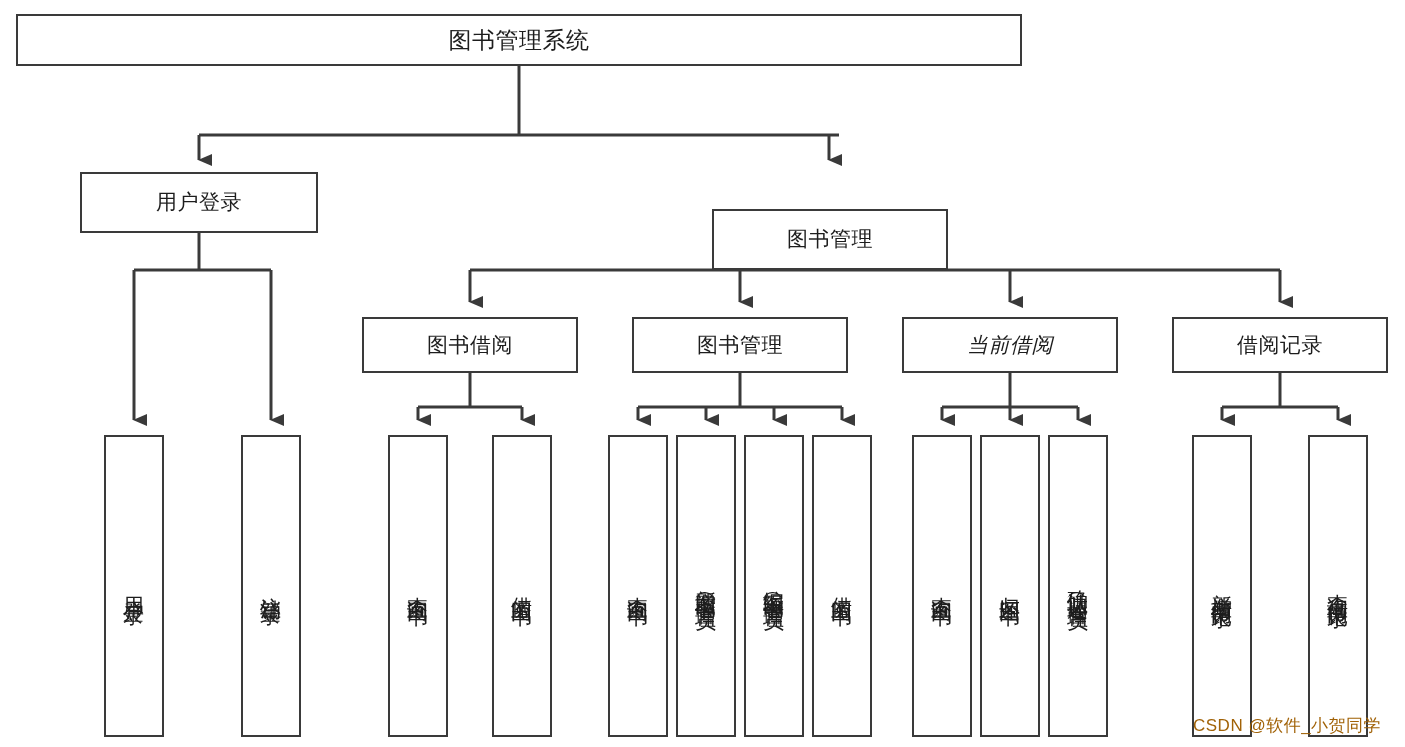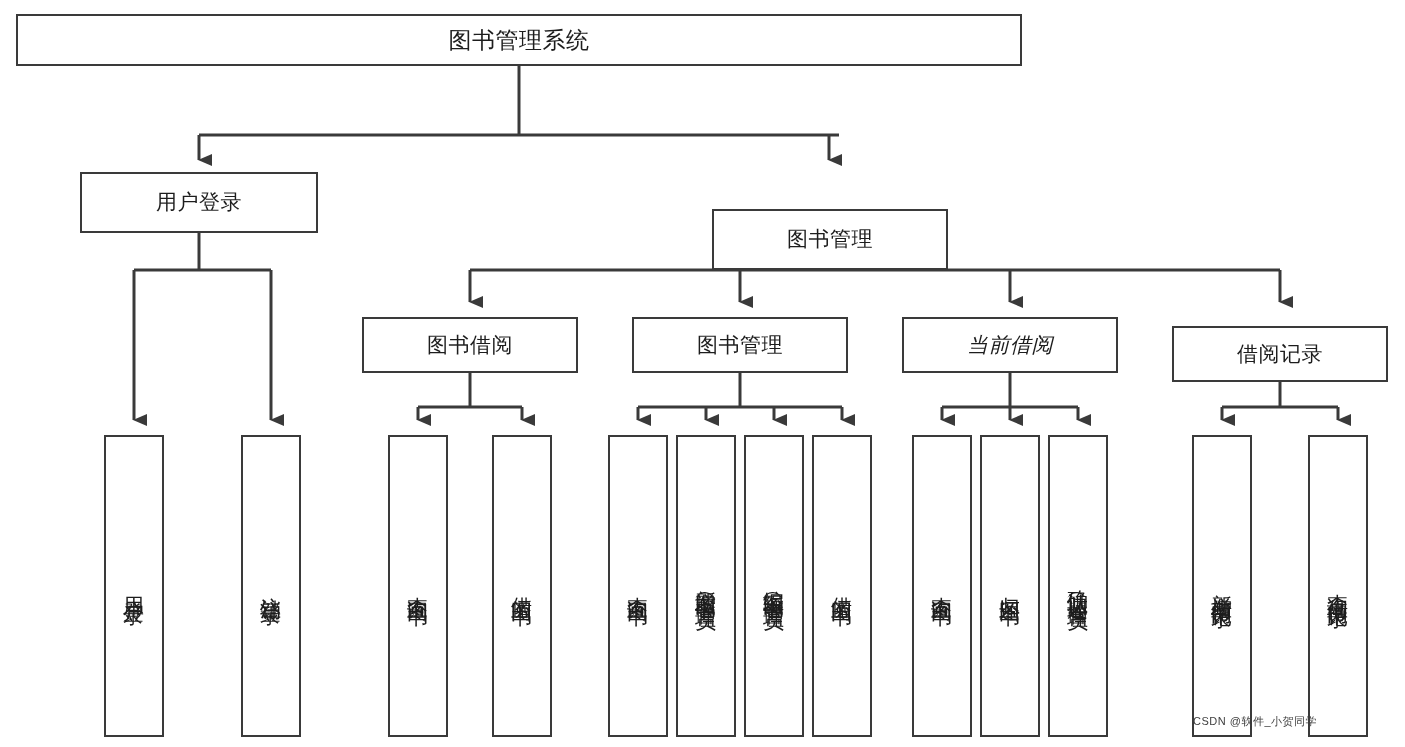--- a/index.html
+++ b/index.html
@@ -54,22 +54,22 @@
     writing-mode: vertical-rl;
     text-orientation: upright;
     white-space: nowrap;
     line-height: 1.1;
     letter-spacing: 3px;
   }
   .watermark {
     position: absolute;
     left: 1193px;
     top: 714px;
-    font-size: 11px;
-    color: #404040;
+    font-size: 17px;
+    color: #a16207;
     white-space: nowrap;
     letter-spacing: 0.5px;
   }
 </style>
 </head>
 <body>
 
 <div id="canvas">
 
   <svg id="edges" viewBox="0 0 1405 747" xmlns="http://www.w3.org/2000/svg">
@@ -135,21 +135,21 @@
 
   <div class="node" style="left:362px; top:317px; width:216px; height:56px;">
     <span>图书借阅</span>
   </div>
   <div class="node" style="left:632px; top:317px; width:216px; height:56px;">
     <span>图书管理</span>
   </div>
   <div class="node" style="left:902px; top:317px; width:216px; height:56px;font-style:italic;">
     <span>当前借阅</span>
   </div>
-  <div class="node" style="left:1172px; top:326px; width:216px; height:56px;">
+  <div class="node" style="left:1172px; top:317px; width:216px; height:56px;">
     <span>借阅记录</span>
   </div>
 
   <div class="node vert" style="left:104px; top:435px; width:60px; height:302px;">
     <span class="vtext">用户登录</span>
   </div>
   <div class="node vert" style="left:241px; top:435px; width:60px; height:302px;">
     <span class="vtext">注销登录</span>
   </div>
 

